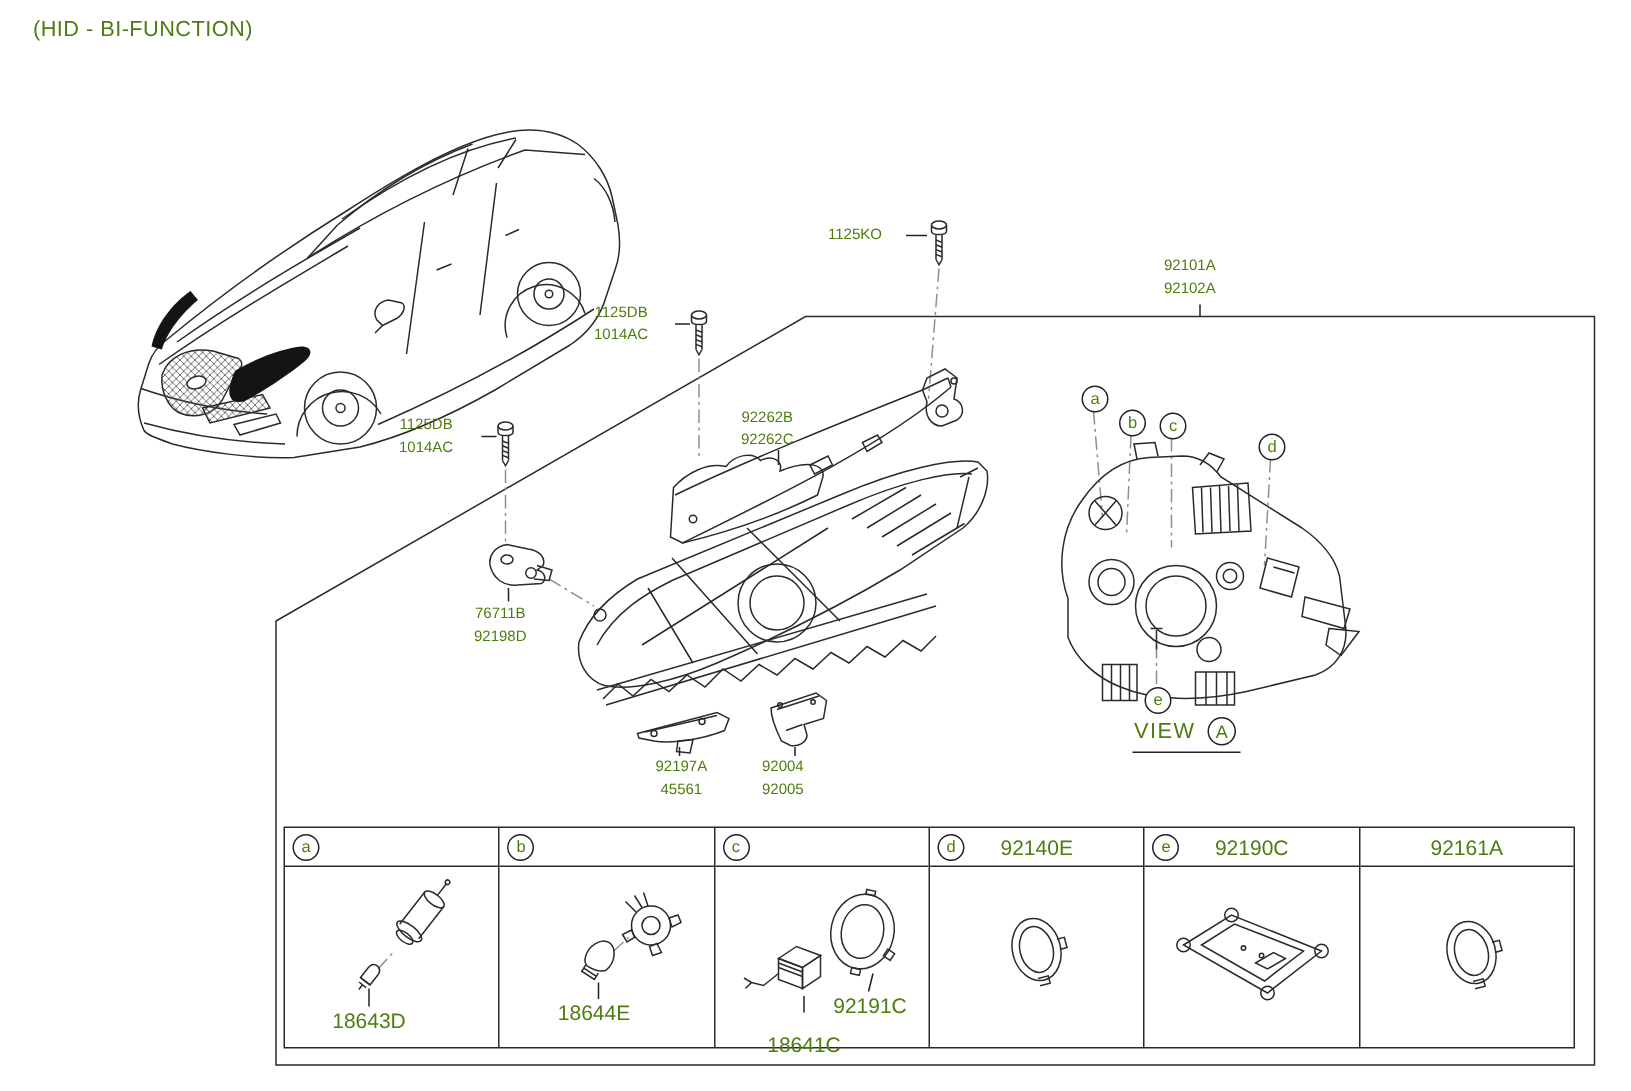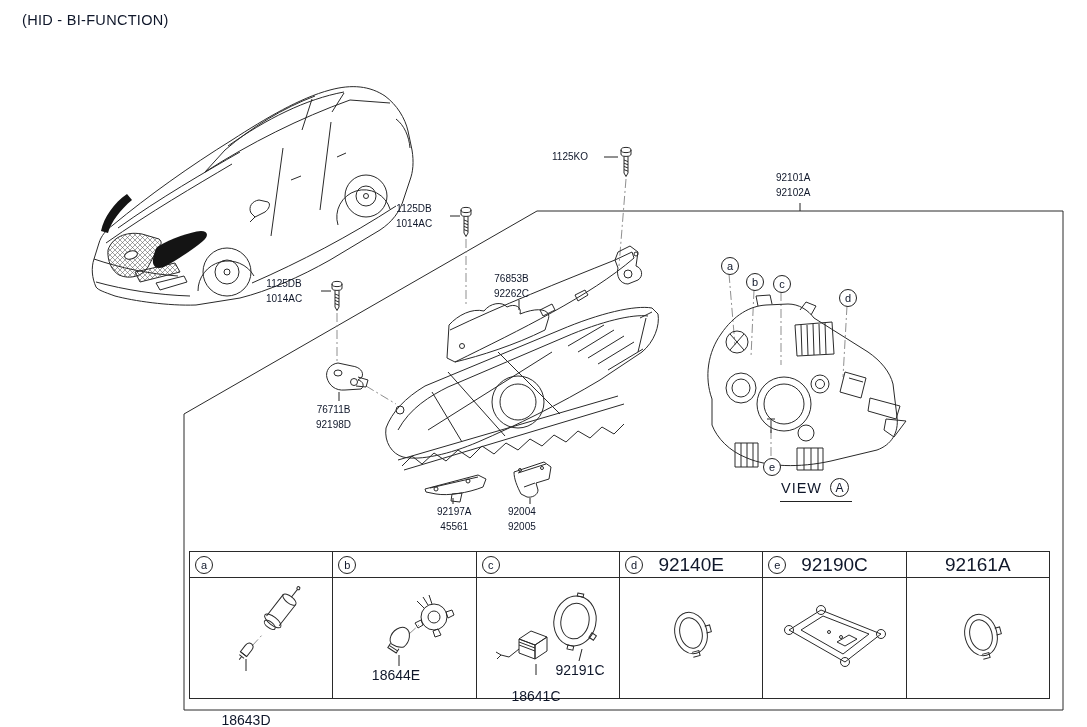--- a/index.html
+++ b/index.html
@@ -1,37 +1,37 @@
 <!DOCTYPE html>
 <html><head>
 <meta charset="utf-8">
 <style>
   html,body{margin:0;padding:0;background:#fff;}
   .canvas{position:relative;width:1087px;height:727px;background:#fff;overflow:hidden;
-          font-family:"Liberation Sans",sans-serif;color:#0f172a;}
+          font-family:"Liberation Sans",sans-serif;color:#4d7c0f;}
   svg{position:absolute;left:0;top:0;}
   .art{stroke:#2a2a2a;stroke-width:1;fill:none;}
   .title{position:absolute;left:22px;top:12px;font-size:14.5px;letter-spacing:.3px;white-space:nowrap;}
   .lbl{position:absolute;font-size:10px;line-height:15px;text-align:center;white-space:nowrap;}
   .lbl span{display:block;}
   .callout{position:absolute;width:16px;height:16px;border:1.2px solid #222;border-radius:50%;
            background:#fff;display:flex;align-items:center;justify-content:center;
            font-size:11px;line-height:1;}
-  .viewtag{position:absolute;left:780px;top:478px;display:flex;align-items:center;gap:8px;
+  .viewtag{position:absolute;left:755px;top:478px;display:flex;align-items:center;gap:8px;
            border-bottom:1.3px solid #222;padding:0 3px 4px 1px;}
   .viewtag .vword{font-size:14.5px;letter-spacing:1px;}
   .viewtag .vcircle{position:static;width:17px;height:17px;font-size:12px;}
   .ptable{position:absolute;left:189px;top:551px;width:861px;height:148px;box-sizing:border-box;
           border:1.5px solid #2a2a2a;display:flex;}
   .pcol{flex:1;border-right:1px solid #2a2a2a;display:flex;flex-direction:column;}
   .pcol:last-child{border-right:none;}
   .phead{height:26px;box-sizing:border-box;border-bottom:1px solid #2a2a2a;position:relative;}
   .phead .callout{left:5px;top:4px;}
   .phead .pnum{position:absolute;left:0;right:0;top:0;bottom:0;display:flex;align-items:center;
-               justify-content:center;font-size:19px;}
+               justify-content:center;font-size:14px;}
   .pbody{flex:1;}
   .celllbl{position:absolute;width:80px;margin-left:-40px;font-size:14px;text-align:center;white-space:nowrap;}
 </style>
 </head>
 <body>
 
 <div class="canvas">
 
   <svg width="1087" height="727" viewBox="0 0 1087 727">
     <defs>
@@ -259,21 +259,21 @@
     <span>1125DB</span>
     <span>1014AC</span>
   </div>
 
   <div class="lbl" style="left:266px;top:276px;">
     <span>1125DB</span>
     <span>1014AC</span>
   </div>
 
   <div class="lbl" style="left:494px;top:271px;">
-    <span>76853B</span>
+    <span>92262B</span>
     <span>92262C</span>
   </div>
 
   <div class="lbl" style="left:316px;top:402px;">
     <span>76711B</span>
     <span>92198D</span>
   </div>
 
   <div class="lbl" style="left:437px;top:504px;">
     <span>92197A</span>
@@ -330,18 +330,18 @@
       <div class="pbody"></div>
     </div>
     <div class="pcol">
       <div class="phead">
         <span class="pnum">92161A</span>
       </div>
       <div class="pbody"></div>
     </div>
   </div>
 
-  <div class="celllbl" style="left:246px;top:712px;text-align:center;">18643D</div>
+  <div class="celllbl" style="left:246px;top:672px;text-align:center;">18643D</div>
   <div class="celllbl" style="left:396px;top:667px;">18644E</div>
   <div class="celllbl" style="left:536px;top:688px;">18641C</div>
   <div class="celllbl" style="left:580px;top:662px;text-align:center;">92191C</div>
 
 </div>
 
 </body></html>

